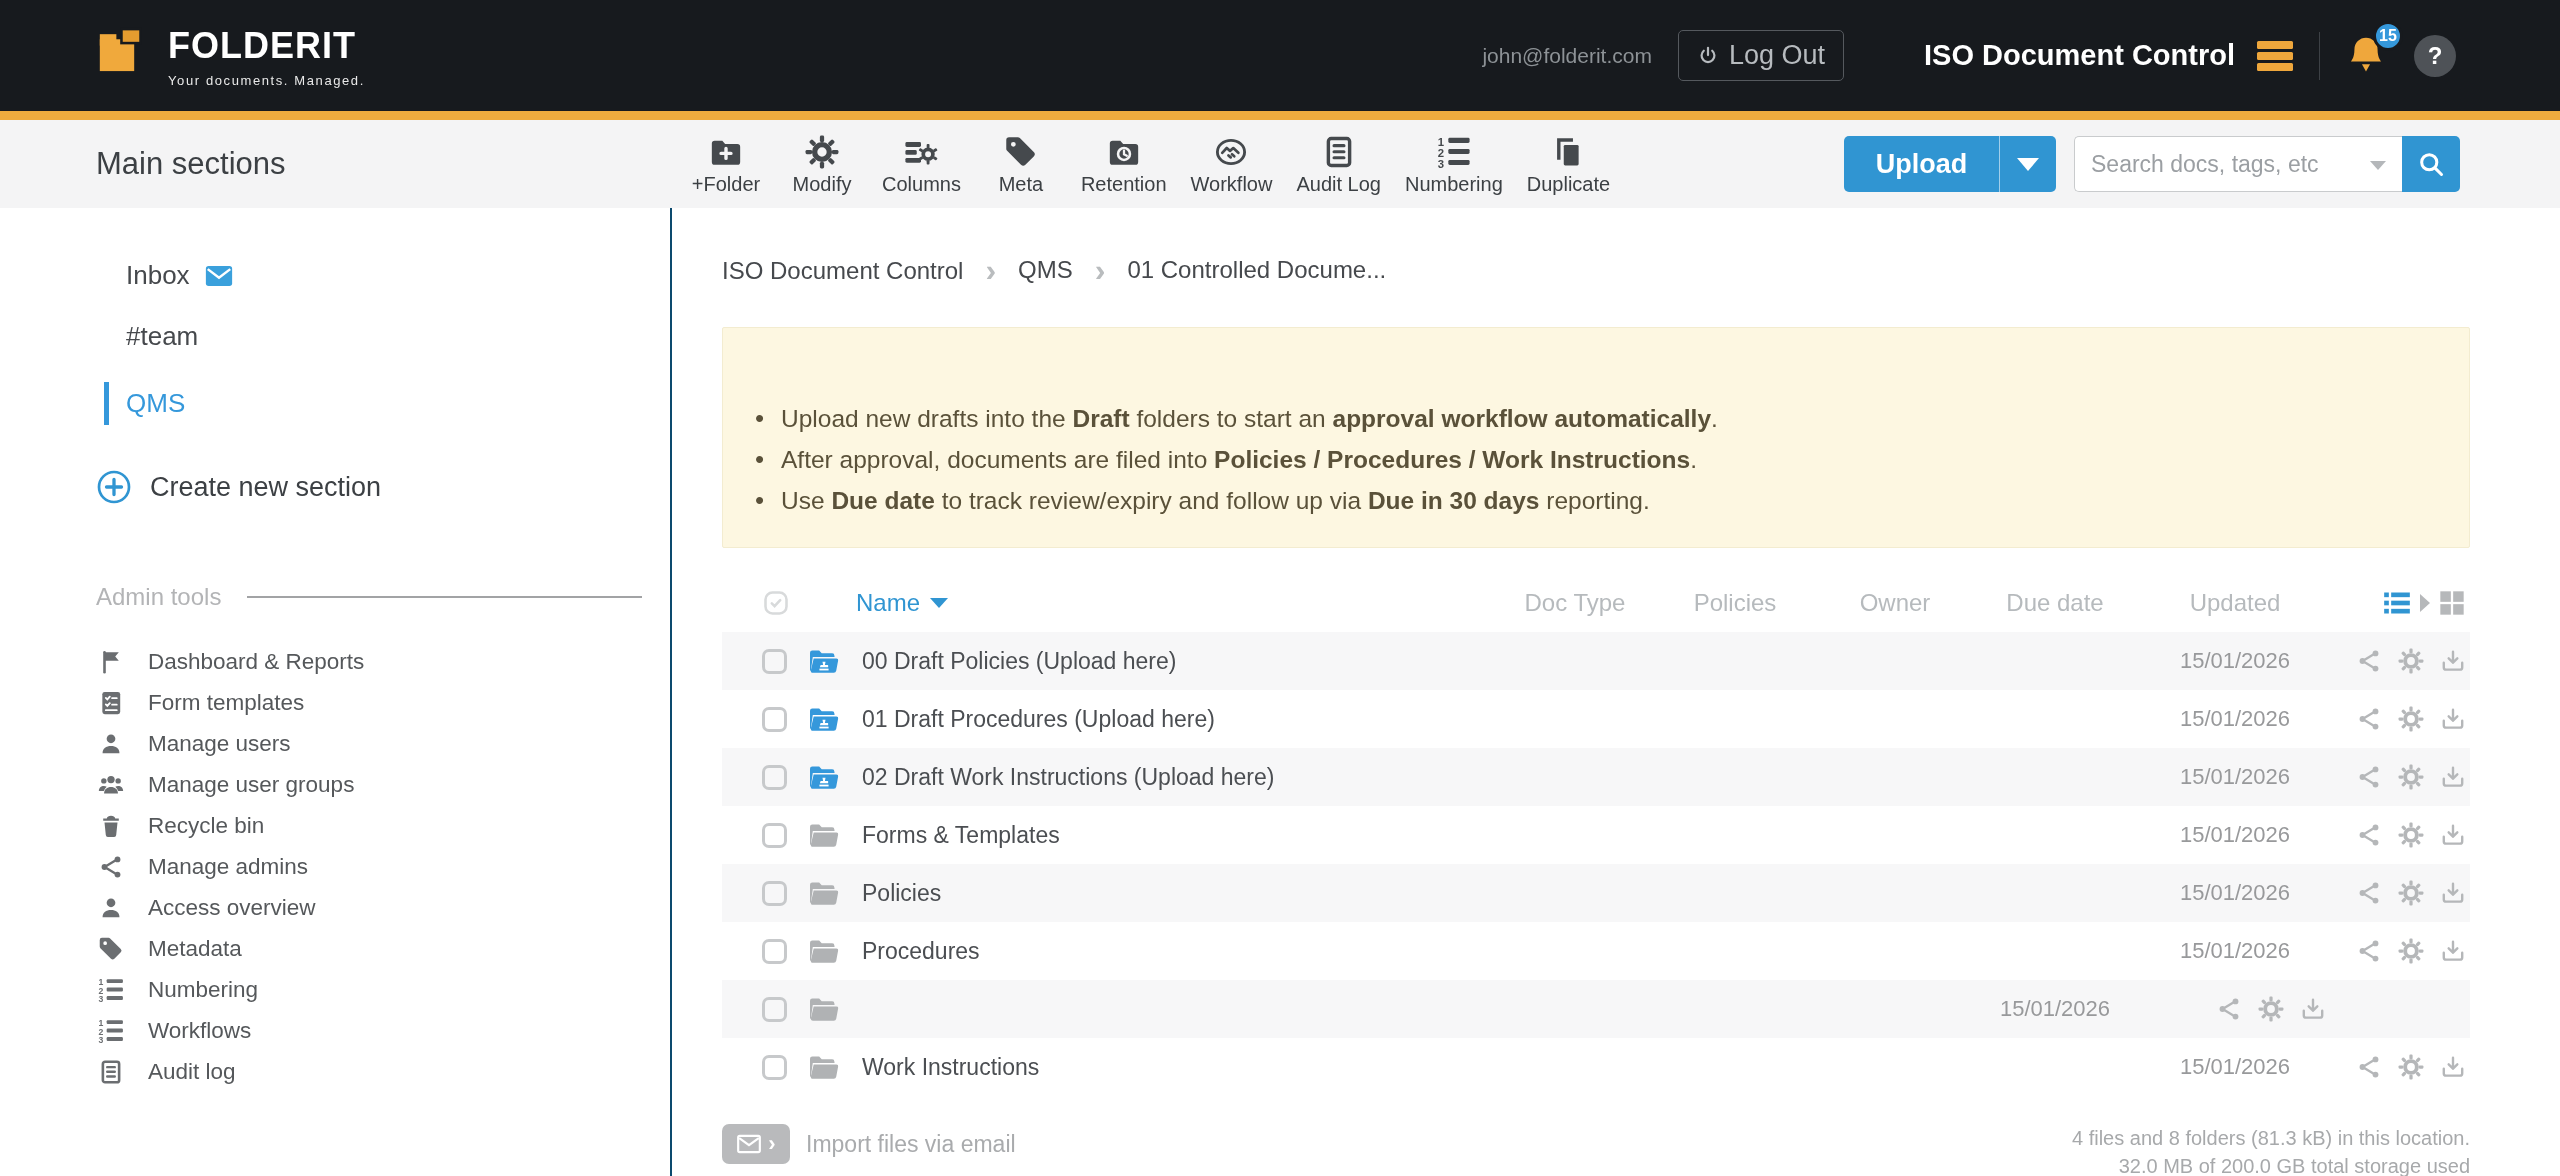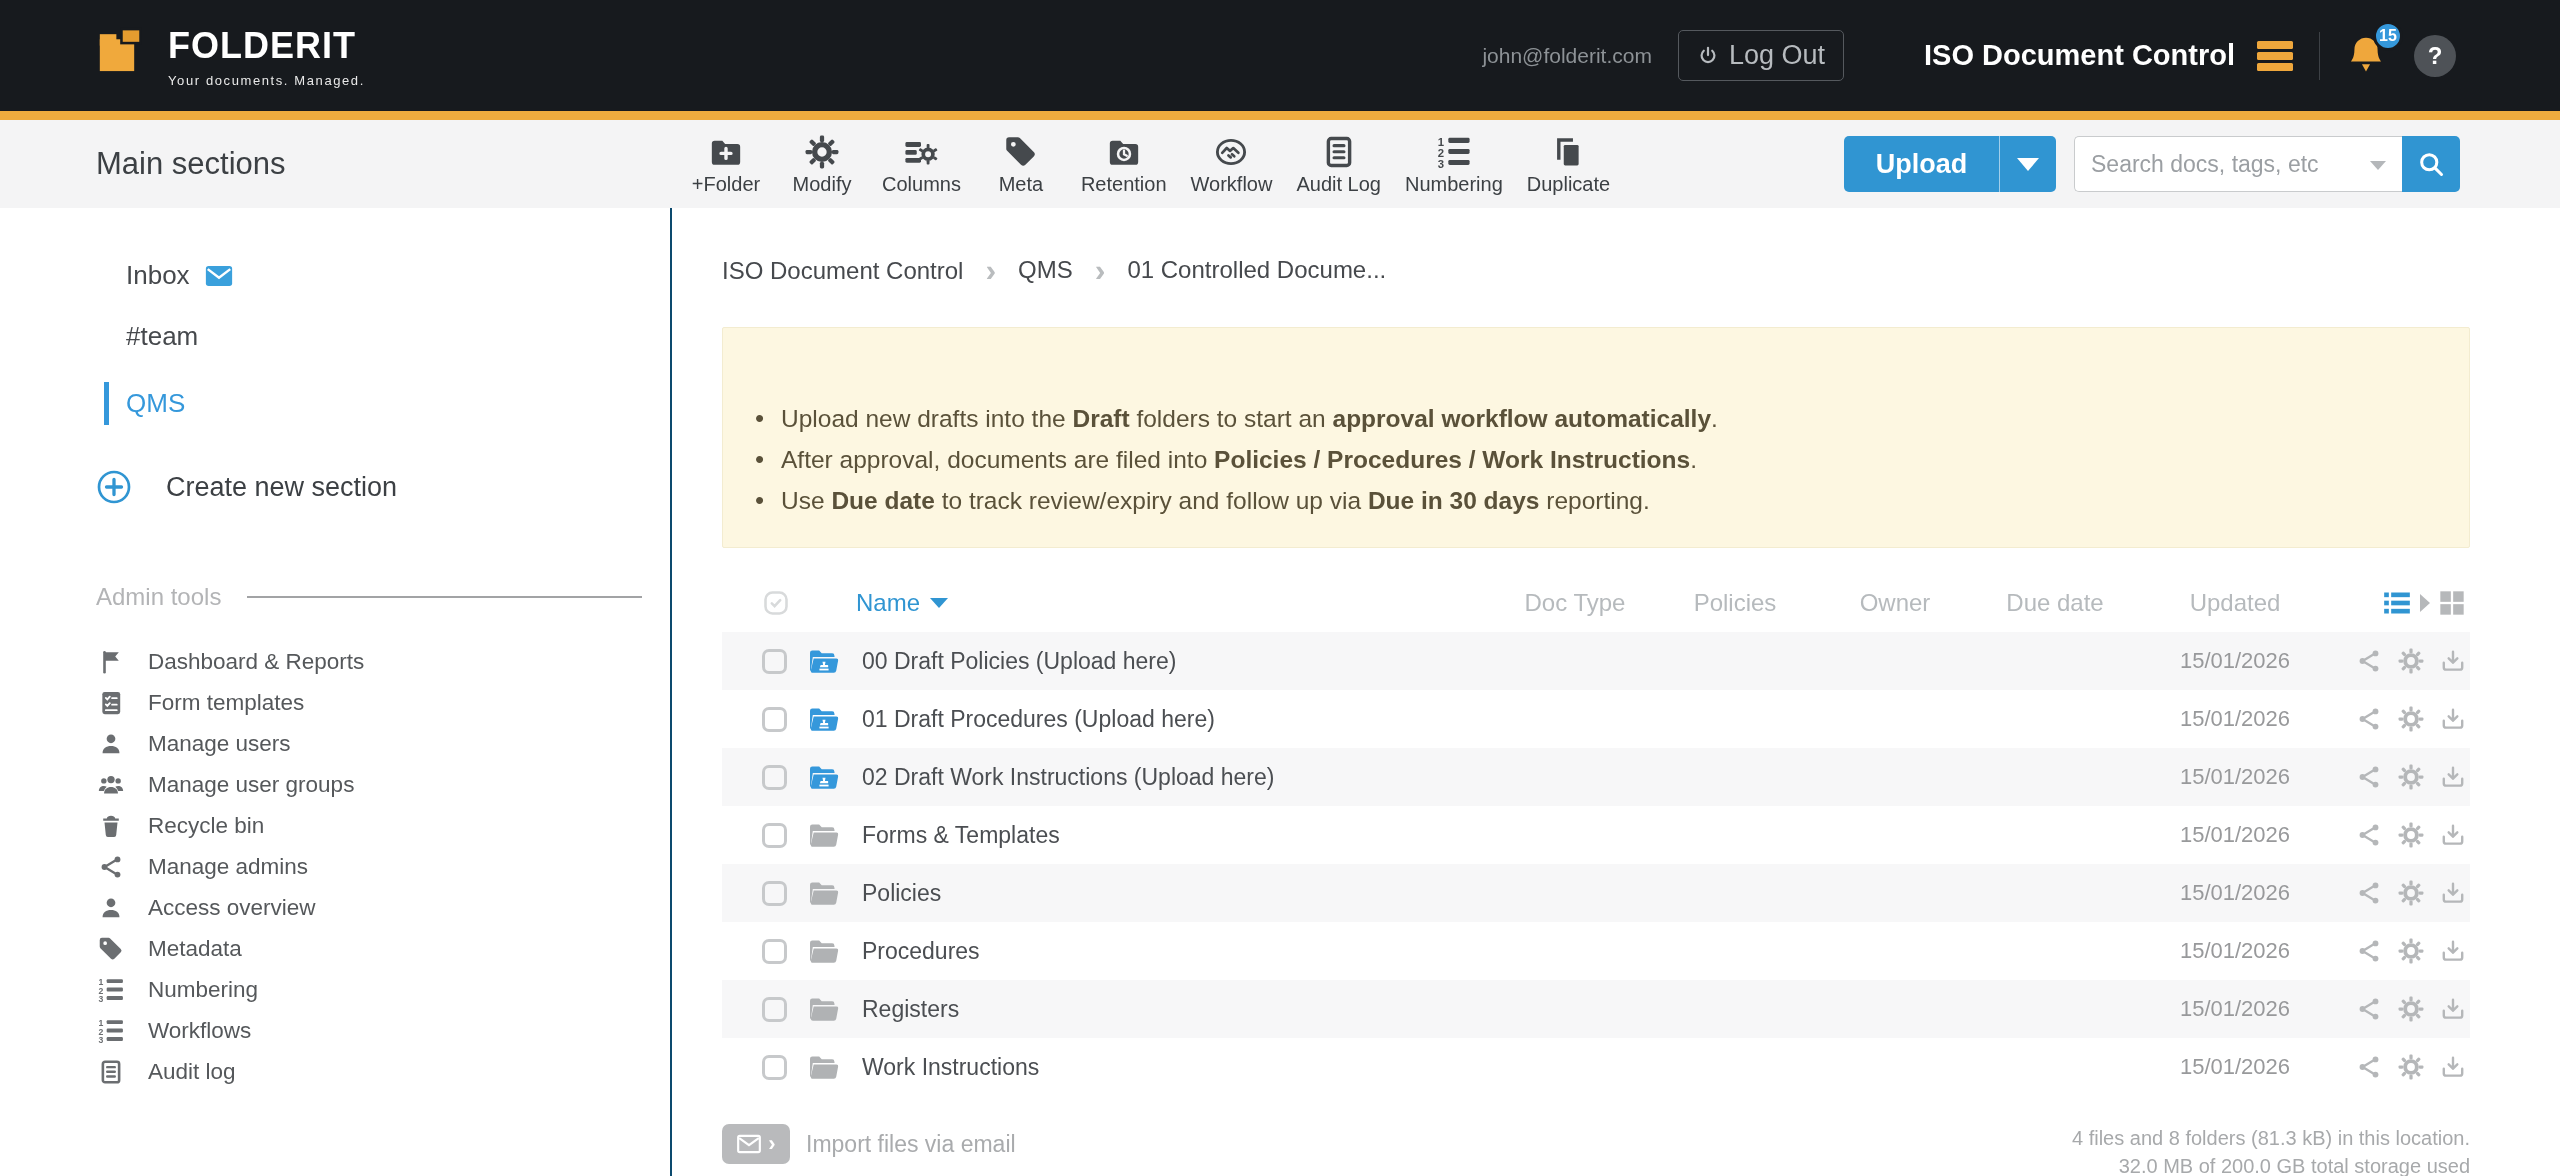--- a/index.html
+++ b/index.html
@@ -54,21 +54,21 @@
   .search-btn { width:58px; height:56px; background:#3095d2; border:none; border-radius:0 5px 5px 0;
     display:flex; align-items:center; justify-content:center; cursor:pointer; }
 
   
   .content { display:flex; background:#fff; }
   .sidebar { width:672px; min-height:880px; border-right:2px solid #0c4a6e; padding:52px 0 0 96px; flex-shrink:0;}
   .side-item { font-size:26px; color:#46494d; margin:0 0 30px 30px; display:flex; align-items:center; gap:14px; cursor:pointer; width:max-content;}
   .side-item.active { color:#3598db; border-left:5px solid #3598db; margin-left:8px; padding:6px 0 6px 17px; }
   .side-ic:empty { display:none; }
   .side-ic svg { width:30px; height:30px; display:block; }
-  .create-new { display:flex; align-items:center; gap:34px; margin-top:44px; font-size:27px; color:#3c4044; cursor:pointer; width:max-content;}
+  .create-new { display:flex; align-items:center; gap:18px; margin-top:44px; font-size:27px; color:#3c4044; cursor:pointer; width:max-content;}
   .admin-head { display:flex; align-items:center; width:546px; margin-top:78px; }
   .admin-title { font-size:24px; color:#b3b4b6; white-space:nowrap; }
   .admin-line { flex:1; height:2px; background:#a2a3a5; margin-left:26px; }
   .admin-list { list-style:none; margin-top:30px; }
   .admin-item { display:flex; align-items:center; gap:22px; height:41px; cursor:pointer; width:max-content;}
   .admin-ic { width:30px; display:flex; justify-content:center; color:#6b6e71; }
   .admin-ic svg { width:26px; height:26px; display:block; }
   .admin-label { font-size:22.5px; color:#55585b; }
 
   main { flex:1; padding:0 90px 0 50px; }
@@ -813,21 +813,20 @@
             <span class="folder-cell">
               <svg viewBox="0 0 24 22">
                 <path class="folder-body" d="M1 4.5A1.8 1.8 0 0 1 2.8 2.7h5.4l2 2.3h8.2A1.8 1.8 0 0 1 20.2 6.8l.1 1H3.2L1.6 19A1.8 1.8 0 0 1 1 17.6z"></path>
                 <path class="folder-body" d="M3.9 9h17.8a1.4 1.4 0 0 1 1.4 1.7l-1.5 8a2 2 0 0 1-2 1.6H3.4a1.7 1.7 0 0 1-1.7-2z"></path>
                 <g class="stamp" fill="#fff">
                   <path d="M10.8 11.6h2.4l-.5 2.6h1.9c.5 0 .8.4.7.9l-.1.9H8.8l.2-.9c.1-.5.4-.9.9-.9h1.4z"></path>
                   <rect x="8.4" y="17" width="7.2" height="1.4"></rect>
                 </g>
               </svg>
             </span>
-            <span class="fname">Registers</span>
             <span class="cell"></span>
             <span class="cell"></span>
             <span class="cell"></span>
             <span class="cell"></span>
             <span class="fdate">15/01/2026</span>
             <span class="ractions">
               <span class="act">
                 <svg viewBox="0 0 24 24" fill="currentColor">
                   <circle cx="18" cy="5" r="2.7"></circle>
                   <circle cx="6" cy="12" r="2.7"></circle>

